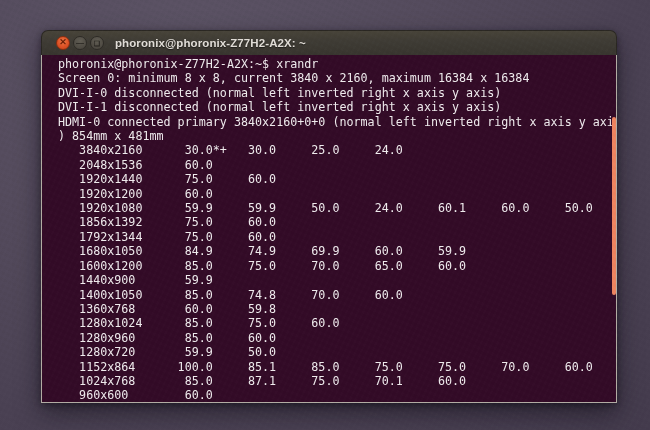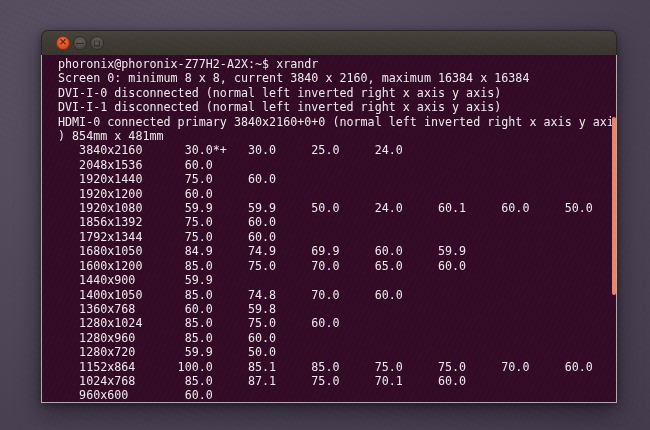--- a/index.html
+++ b/index.html
@@ -81,20 +81,21 @@
         <div class="wbtn close">
           <span class="g">✕</span>
         </div>
         <div class="wbtn plain">
           <span class="g">—</span>
         </div>
         <div class="wbtn plain max">
           <span class="g">❑</span>
         </div>
       </div>
+      <div class="title">phoronix@phoronix-Z77H2-A2X: ~</div>
     </div>
 
     <div class="content">
       <pre>phoronix@phoronix-Z77H2-A2X:~$ xrandr
 Screen 0: minimum 8 x 8, current 3840 x 2160, maximum 16384 x 16384
 DVI-I-0 disconnected (normal left inverted right x axis y axis)
 DVI-I-1 disconnected (normal left inverted right x axis y axis)
 HDMI-0 connected primary 3840x2160+0+0 (normal left inverted right x axis y axis
 ) 854mm x 481mm
    3840x2160      30.0*+   30.0     25.0     24.0

